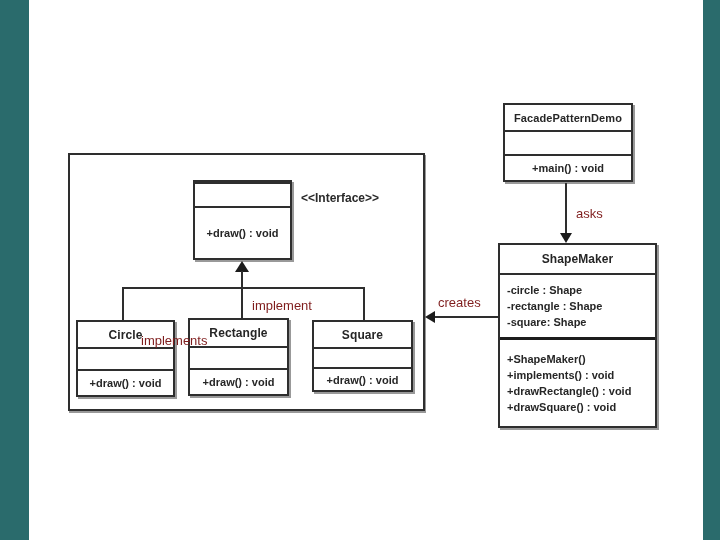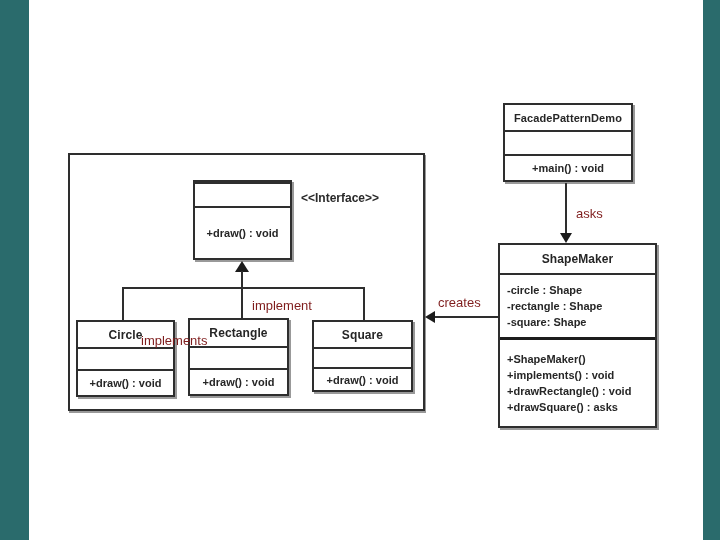--- a/index.html
+++ b/index.html
@@ -115,21 +115,21 @@
     <div class="uml-title" style="height:28px;">ShapeMaker</div>
     <div class="uml-attrs pad-left" style="height:64px; display:flex; flex-direction:column; justify-content:center;">
       <div class="member-line">-circle : Shape</div>
       <div class="member-line">-rectangle : Shape</div>
       <div class="member-line">-square: Shape</div>
     </div>
     <div class="uml-ops thick-sep pad-left" style="flex:1;">
       <div class="member-line">+ShapeMaker()</div>
       <div class="member-line">+implements() : void</div>
       <div class="member-line">+drawRectangle() : void</div>
-      <div class="member-line">+drawSquare() : asks</div>
+      <div class="member-line">+drawSquare() : void</div>
     </div>
   </div>
 
   <div class="line" style="left:565px; top:183px; width:2px; height:51px;"></div>
   <div class="arrow-down" style="left:560px; top:233px;"></div>
   <div class="edge-label" style="left:576px; top:206px;">asks</div>
 
   <div class="line" style="left:433px; top:316px; width:65px; height:2px;"></div>
   <div class="arrow-left" style="left:425px; top:311px;"></div>
   <div class="edge-label" style="left:438px; top:295px;">creates</div>

